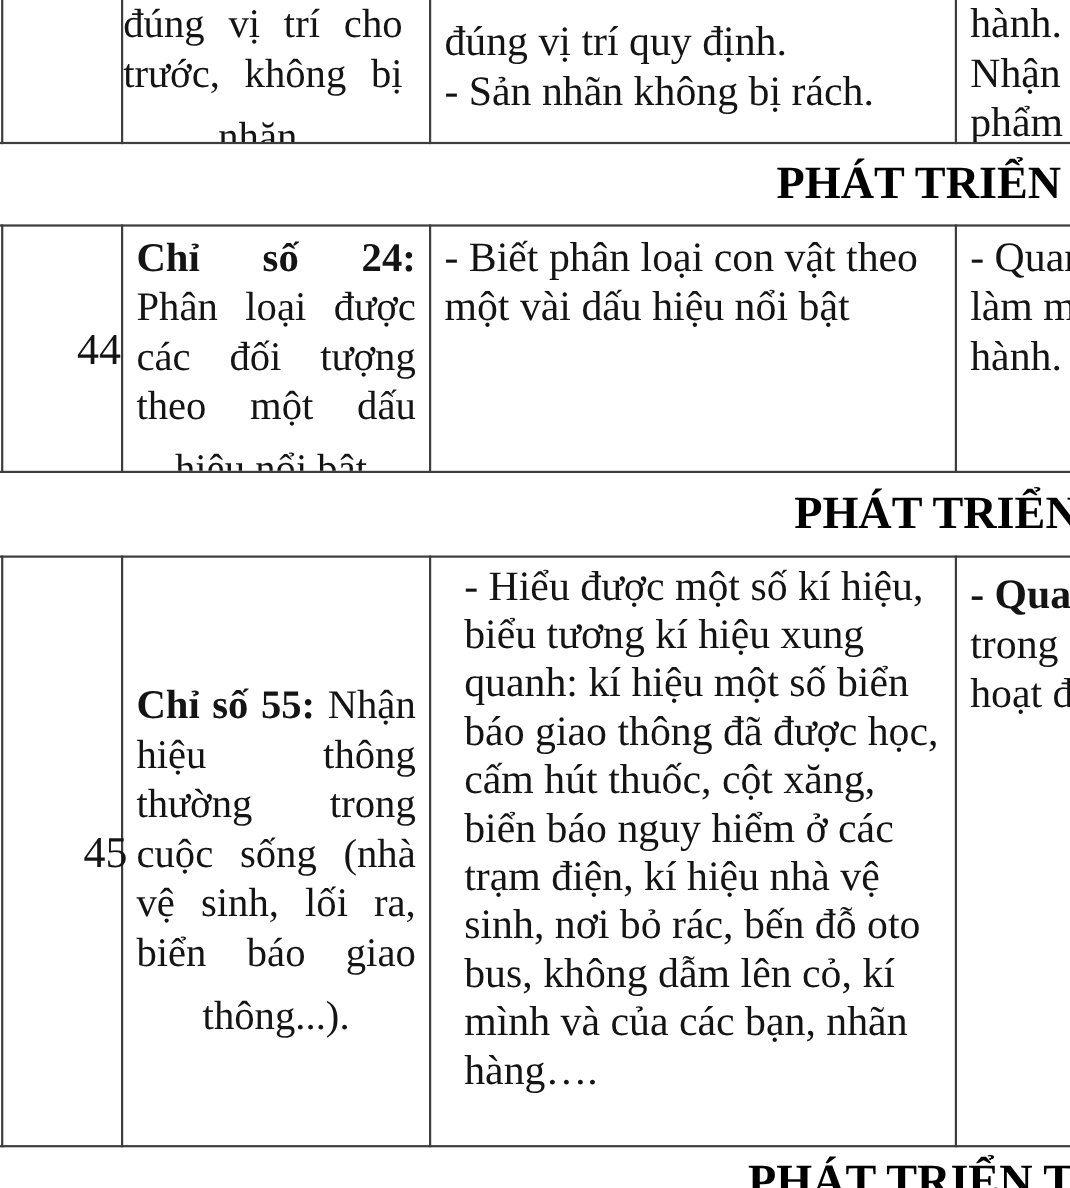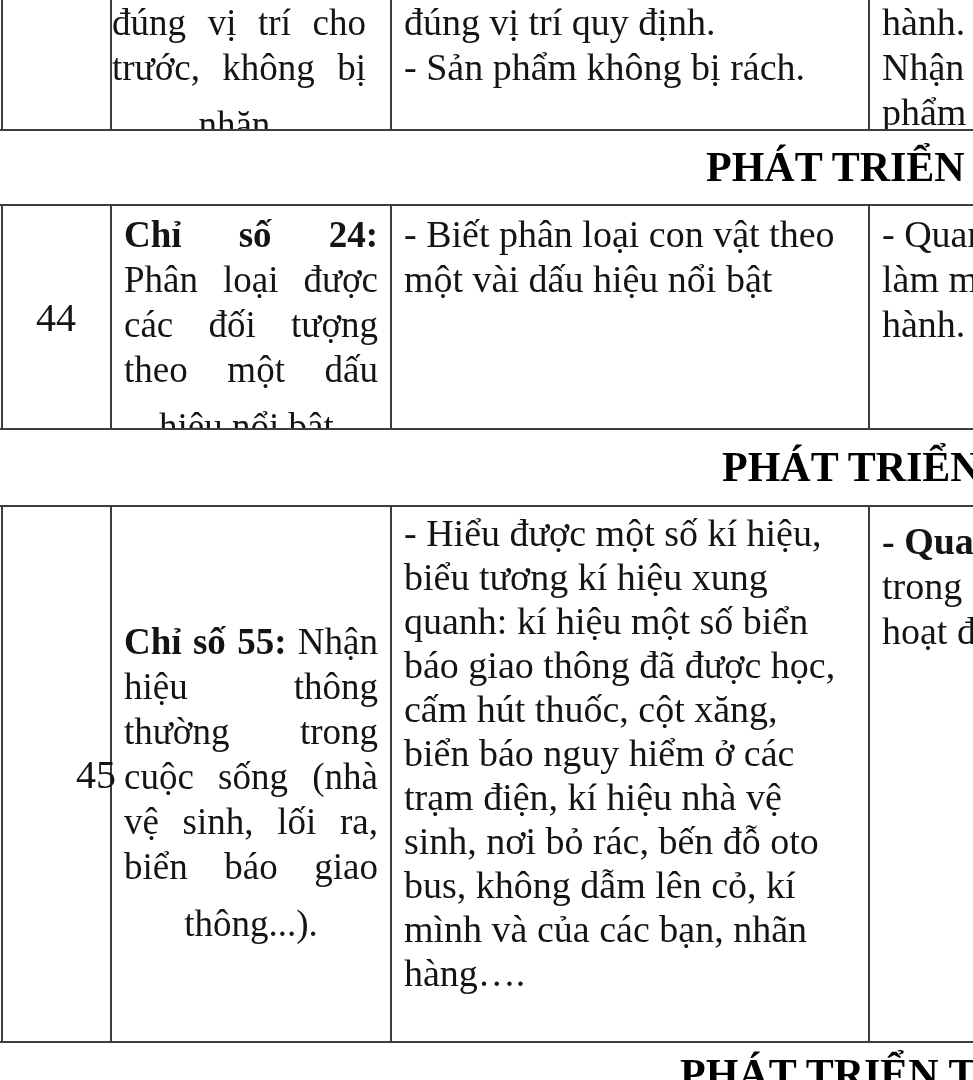--- a/index.html
+++ b/index.html
@@ -15,21 +15,21 @@
   .cell{position:absolute;overflow:hidden;box-sizing:border-box;}
   .line{white-space:nowrap;font-size:38px;line-height:45px;}
   .jline{white-space:normal;text-align:justify;text-align-last:justify;font-size:37px;line-height:45px;}
   .jlast{white-space:nowrap;text-align:center;font-size:37px;line-height:45px;margin-top:12px;}
   .bold{font-weight:700;}
   .num-cell{display:flex;align-items:center;justify-content:center;font-size:40px;}
   .heading{
     position:absolute;font-weight:700;font-size:42px;line-height:48px;
     white-space:nowrap;color:#000;
   }
-  .r45-content .line{line-height:44px;}
+  .r45-content .line{line-height:44px;margin-left:18px;}
 </style>
 </head>
 <body>
 
 <div class="canvas">
 
   <div class="hline" style="top:129px;"></div>
   <div class="hline" style="top:204px;"></div>
   <div class="hline" style="top:428px;"></div>
   <div class="hline" style="top:505px;"></div>
@@ -48,33 +48,33 @@
   <div class="vline" style="left:1px;top:505px;height:538px;"></div>
   <div class="vline" style="left:110px;top:505px;height:538px;"></div>
   <div class="vline" style="left:390px;top:505px;height:538px;"></div>
   <div class="vline" style="left:868px;top:505px;height:538px;"></div>
 
   <div class="cell" style="left:100px;top:0;width:276px;height:129px;padding:0 10px 0 12px;">
     <div class="jline">đúng vị trí cho</div>
     <div class="jline">trước, không bị</div>
     <div class="jlast">nhăn.</div>
   </div>
-  <div class="cell" style="left:392px;top:0;width:474px;height:148px;padding:0 6px 0 12px;">
+  <div class="cell" style="left:392px;top:16px;width:474px;height:148px;padding:0 6px 0 12px;">
     <div class="line">đúng vị trí quy định.</div>
-    <div class="line">- Sản phẩm không bị rách.</div>
+    <div class="line">- Sản nhãn không bị rách.</div>
   </div>
   <div class="cell" style="left:870px;top:0;width:103px;height:129px;padding:0 0 0 12px;">
     <div class="line">hành.</div>
     <div class="line">Nhận</div>
     <div class="line">phẩm</div>
   </div>
 
   <div class="heading" style="left:706px;top:143px;">PHÁT TRIỂN N</div>
 
-  <div class="cell num-cell" style="left:2px;top:206px;width:108px;height:222px;">
+  <div class="cell num-cell" style="left:2px;top:206px;width:108px;height:222px;justify-content:flex-end;">
     <span>44</span>
   </div>
   <div class="cell" style="left:112px;top:206px;width:276px;height:222px;padding:6px 10px 0 12px;">
     <div class="jline bold">Chỉ số 24:</div>
     <div class="jline">Phân loại được</div>
     <div class="jline">các đối tượng</div>
     <div class="jline">theo một dấu</div>
     <div class="jlast">hiệu nổi bật.</div>
   </div>
   <div class="cell" style="left:392px;top:206px;width:474px;height:222px;padding:6px 6px 0 12px;">

